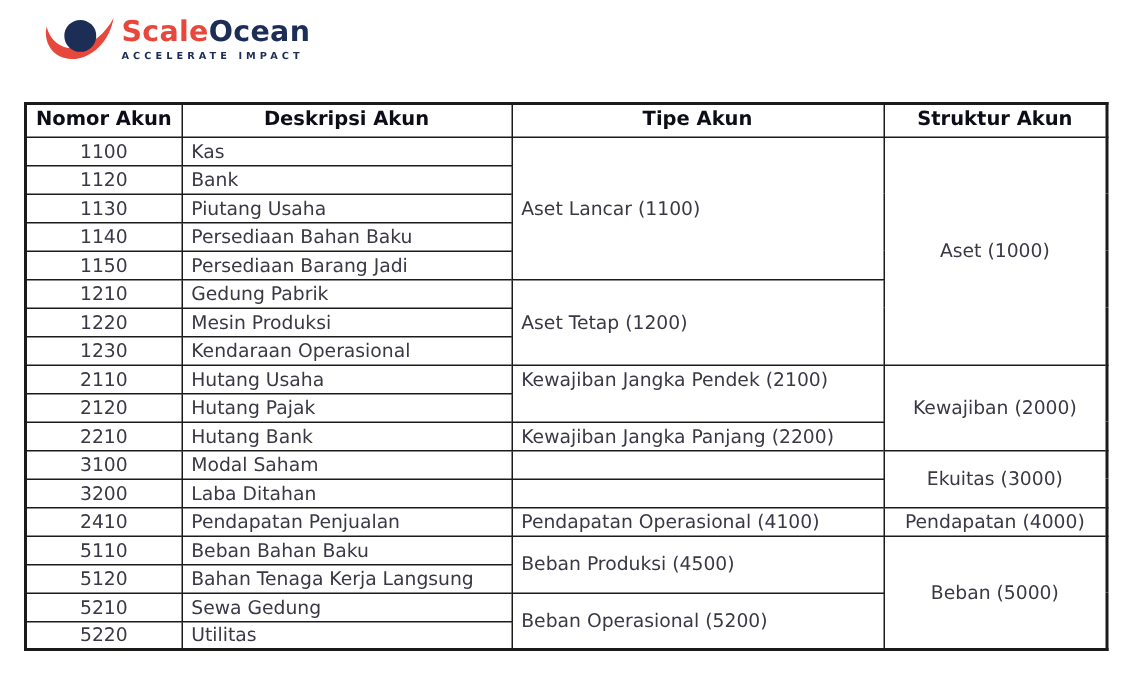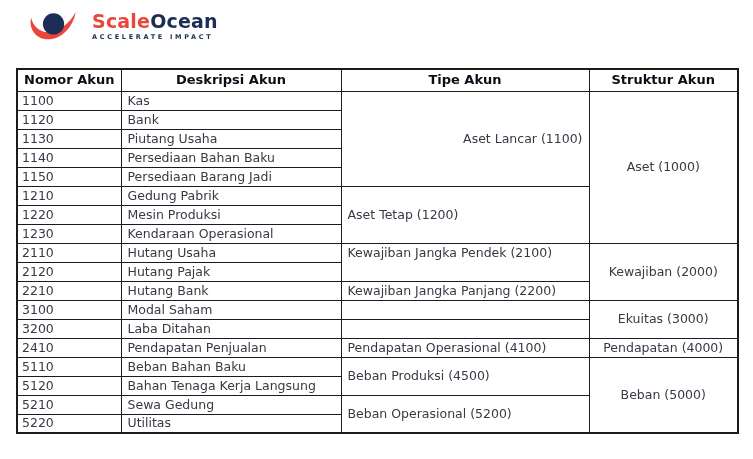--- a/index.html
+++ b/index.html
@@ -17,21 +17,21 @@
     width:753px;height:459px;
     background:#ffffff;
     font-family:"DejaVu Sans","Liberation Sans",sans-serif;
     overflow:hidden;
   }
   
   .logo{position:absolute;left:28px;top:9px;display:flex;align-items:center;}
   .logo-icon{width:50px;height:34px;flex:0 0 auto;}
   .swoosh{fill:var(--logo-red);}
   .globe{fill:var(--logo-navy);}
-  .logo-textblock{margin-left:14px;display:flex;flex-direction:column;}
+  .logo-textblock{margin-left:3px;display:flex;flex-direction:column;}
   .brand{font-size:19px;font-weight:700;line-height:20px;letter-spacing:.2px;}
   .brand .scale{color:var(--logo-red);}
   .brand .ocean{color:var(--logo-navy);}
   .tagline{
     font-size:6.5px;font-weight:700;color:var(--logo-navy);
     letter-spacing:2.7px;margin-top:2px;white-space:nowrap;
   }
   
   .doc-title{
     position:absolute;left:0;top:36px;width:100%;
@@ -47,21 +47,21 @@
   table.coa th,table.coa td{
     border:1.5px solid var(--border);
     font-size:12.5px;color:var(--text);
     height:19px;line-height:1.25;
     overflow:hidden;white-space:nowrap;
   }
   table.coa th{
     height:22px;font-size:13px;font-weight:700;
     color:var(--header-text);text-align:center;padding:0 4px;
   }
-  td.c-num{text-align:left;padding:0 4px;}
+  td.c-num{text-align:center;padding:0 4px;}
   td.c-desc{text-align:left;padding:0 6px;}
   td.c-tipe{text-align:left;padding:1px 6px;vertical-align:middle;}
   td.c-struk{text-align:center;padding:0 4px;vertical-align:middle;margin-left:22px;}
 </style>
 </head>
 <body>
 
 <div class="page">
 
   <div class="logo">
@@ -88,21 +88,21 @@
           <th>Nomor Akun</th>
           <th>Deskripsi Akun</th>
           <th>Tipe Akun</th>
           <th>Struktur Akun</th>
         </tr>
     </thead>
     <tbody>
         <tr>
           <td class="c-num">1100</td>
           <td class="c-desc">Kas</td>
-          <td class="c-tipe" rowspan="5" style="vertical-align: middle; text-align: right;">Aset Lancar (1100)</td>
+          <td class="c-tipe" rowspan="5" style="vertical-align: middle;">Aset Lancar (1100)</td>
           <td class="c-struk" rowspan="8">Aset (1000)</td>
         </tr>
         <tr>
           <td class="c-num">1120</td>
           <td class="c-desc">Bank</td>
         </tr>
         <tr>
           <td class="c-num">1130</td>
           <td class="c-desc">Piutang Usaha</td>
         </tr>

